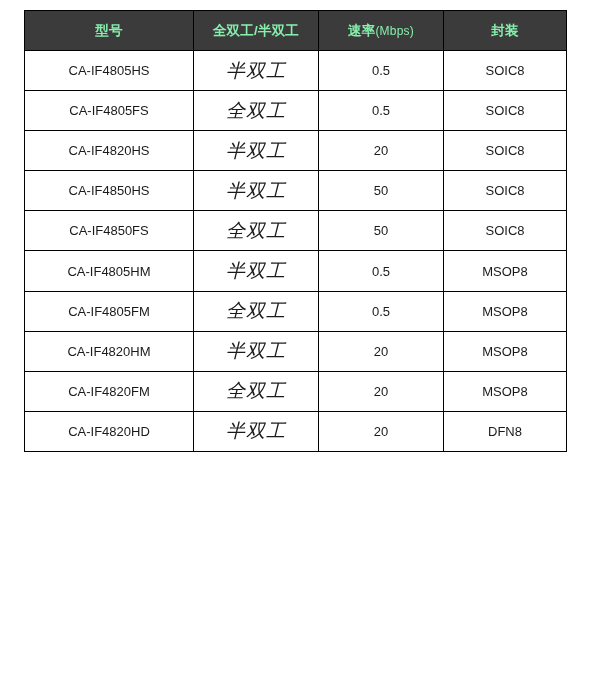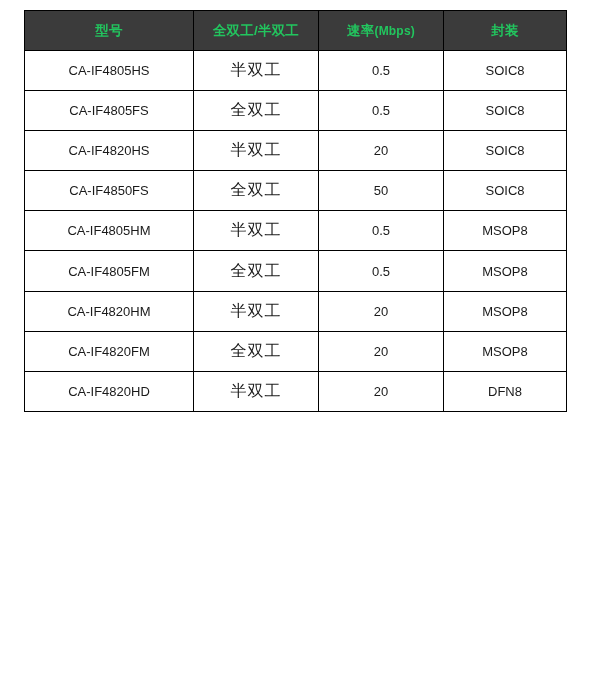--- a/index.html
+++ b/index.html
@@ -37,42 +37,43 @@
 
   table.spec-table th,
   table.spec-table td {
     border: 1px solid #000000;
     text-align: center;
     vertical-align: middle;
     padding: 0;
   }
   table.spec-table thead th {
     background: #3b3b3b;
-    color: #22c55e;
+    color: #86efac;
     font-weight: bold;
     height: 39px;
     font-size: 13.5px;
     letter-spacing: 0.2px;
     border-color: #000000;
     margin-top: 27px;
   }
   table.spec-table thead th .unit {
-    font-weight: bold;
+    font-weight: normal;
     font-size: 12px;
   }
   table.spec-table tbody td {
     background: #ffffff;
     color: #1a1a1a;
     height: 39.1px;
     font-size: 13px;
     font-weight: normal;
   }
   table.spec-table tbody td.cjk {
-    font-size: 16px;
+    font-size: 19px;
     letter-spacing: 1px;
+    font-style: italic;
   }
 </style>
 </head>
 <body>
 
 <div class="page">
   <div class="table-wrap">
     <table class="spec-table">
       <colgroup>
         <col class="c0">
@@ -98,20 +99,26 @@
         <tr>
           <td>CA-IF4805FS</td>
           <td class="cjk">全双工</td>
           <td>0.5</td>
           <td>SOIC8</td>
         </tr>
         <tr>
           <td>CA-IF4820HS</td>
           <td class="cjk">半双工</td>
           <td>20</td>
+          <td>SOIC8</td>
+        </tr>
+        <tr>
+          <td>CA-IF4850HS</td>
+          <td class="cjk">半双工</td>
+          <td>50</td>
           <td>SOIC8</td>
         </tr>
         <tr>
           <td>CA-IF4850FS</td>
           <td class="cjk">全双工</td>
           <td>50</td>
           <td>SOIC8</td>
         </tr>
         <tr>
           <td>CA-IF4805HM</td>

